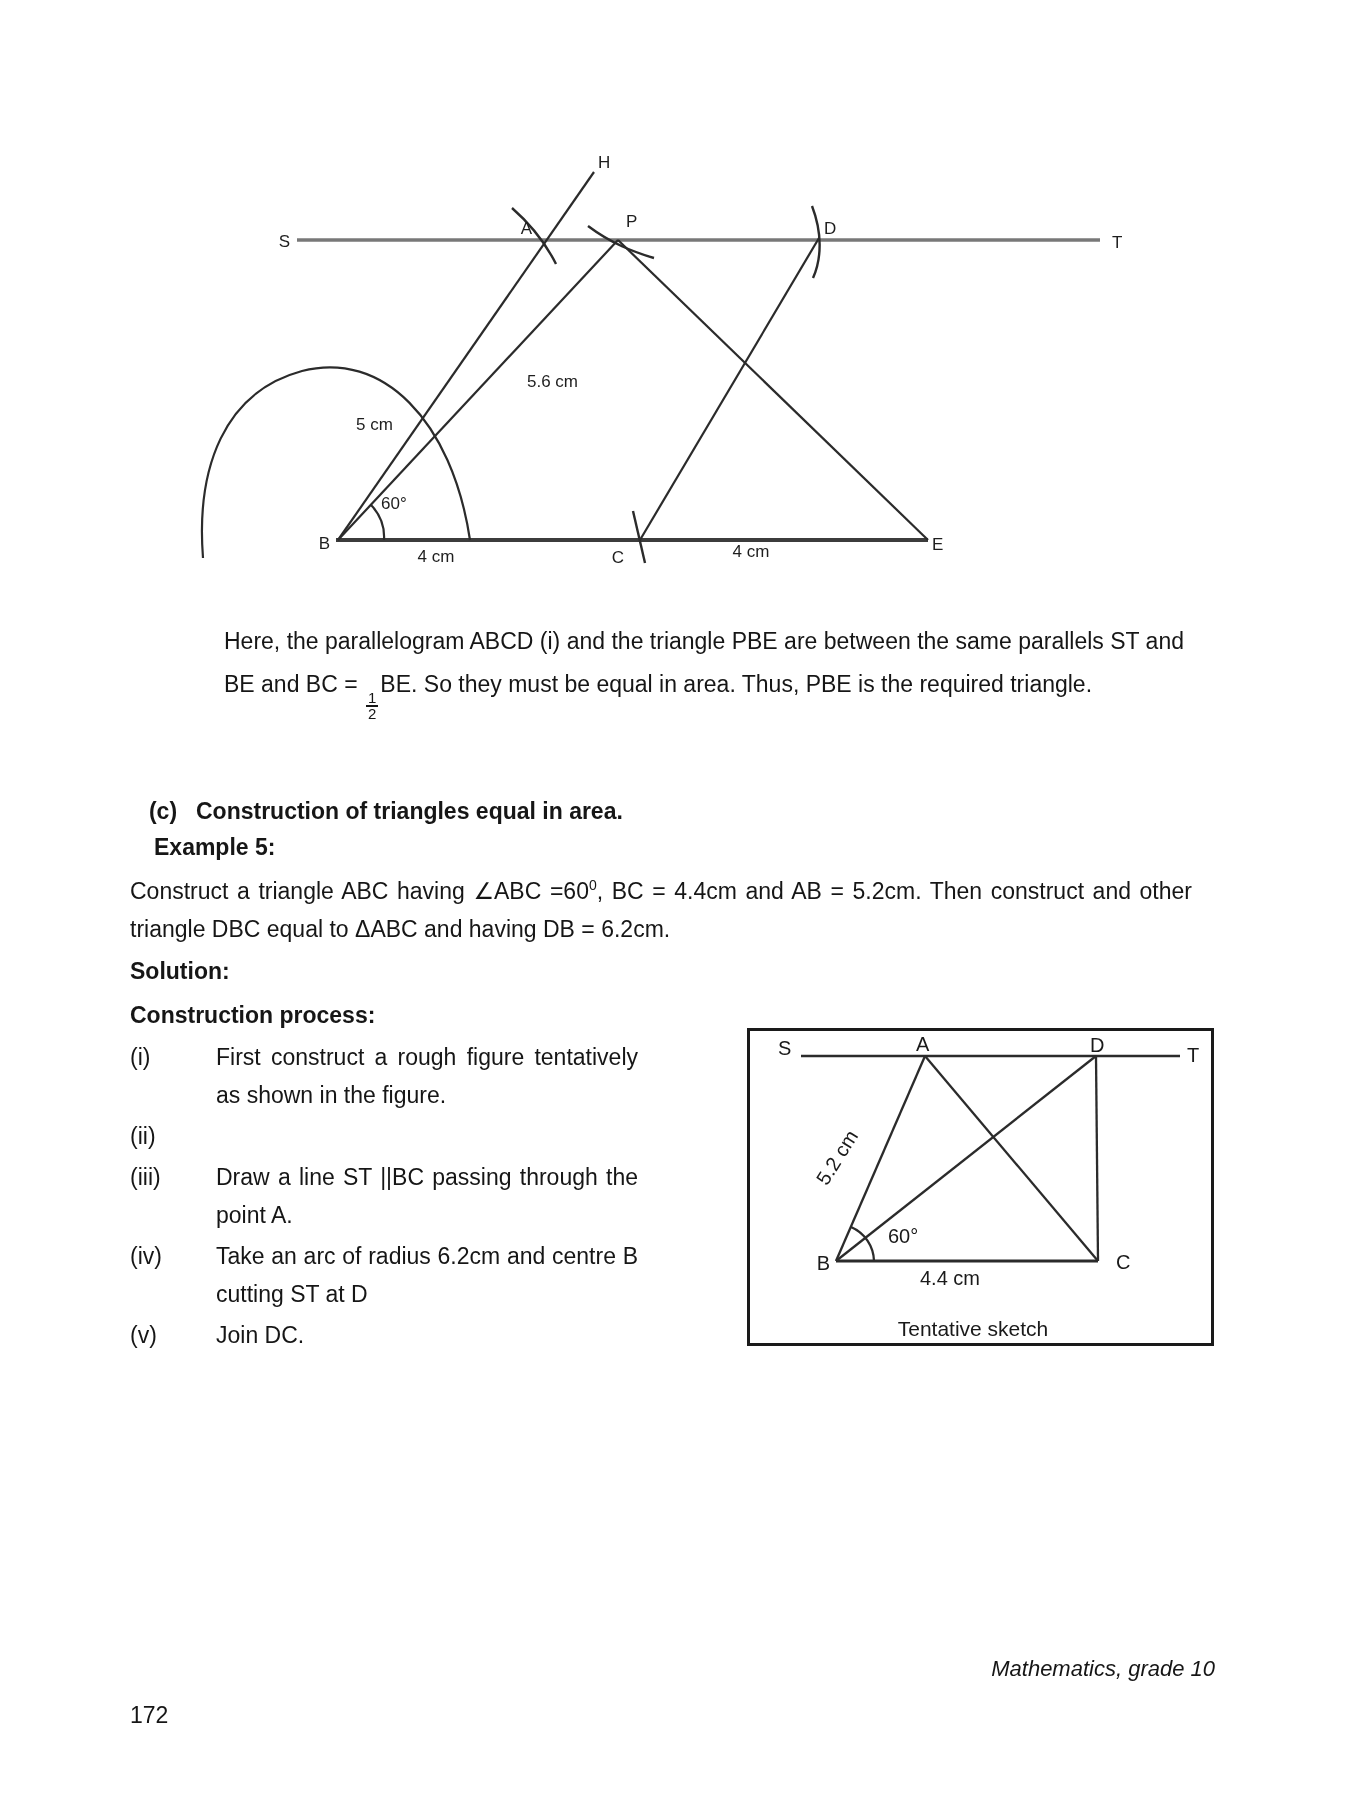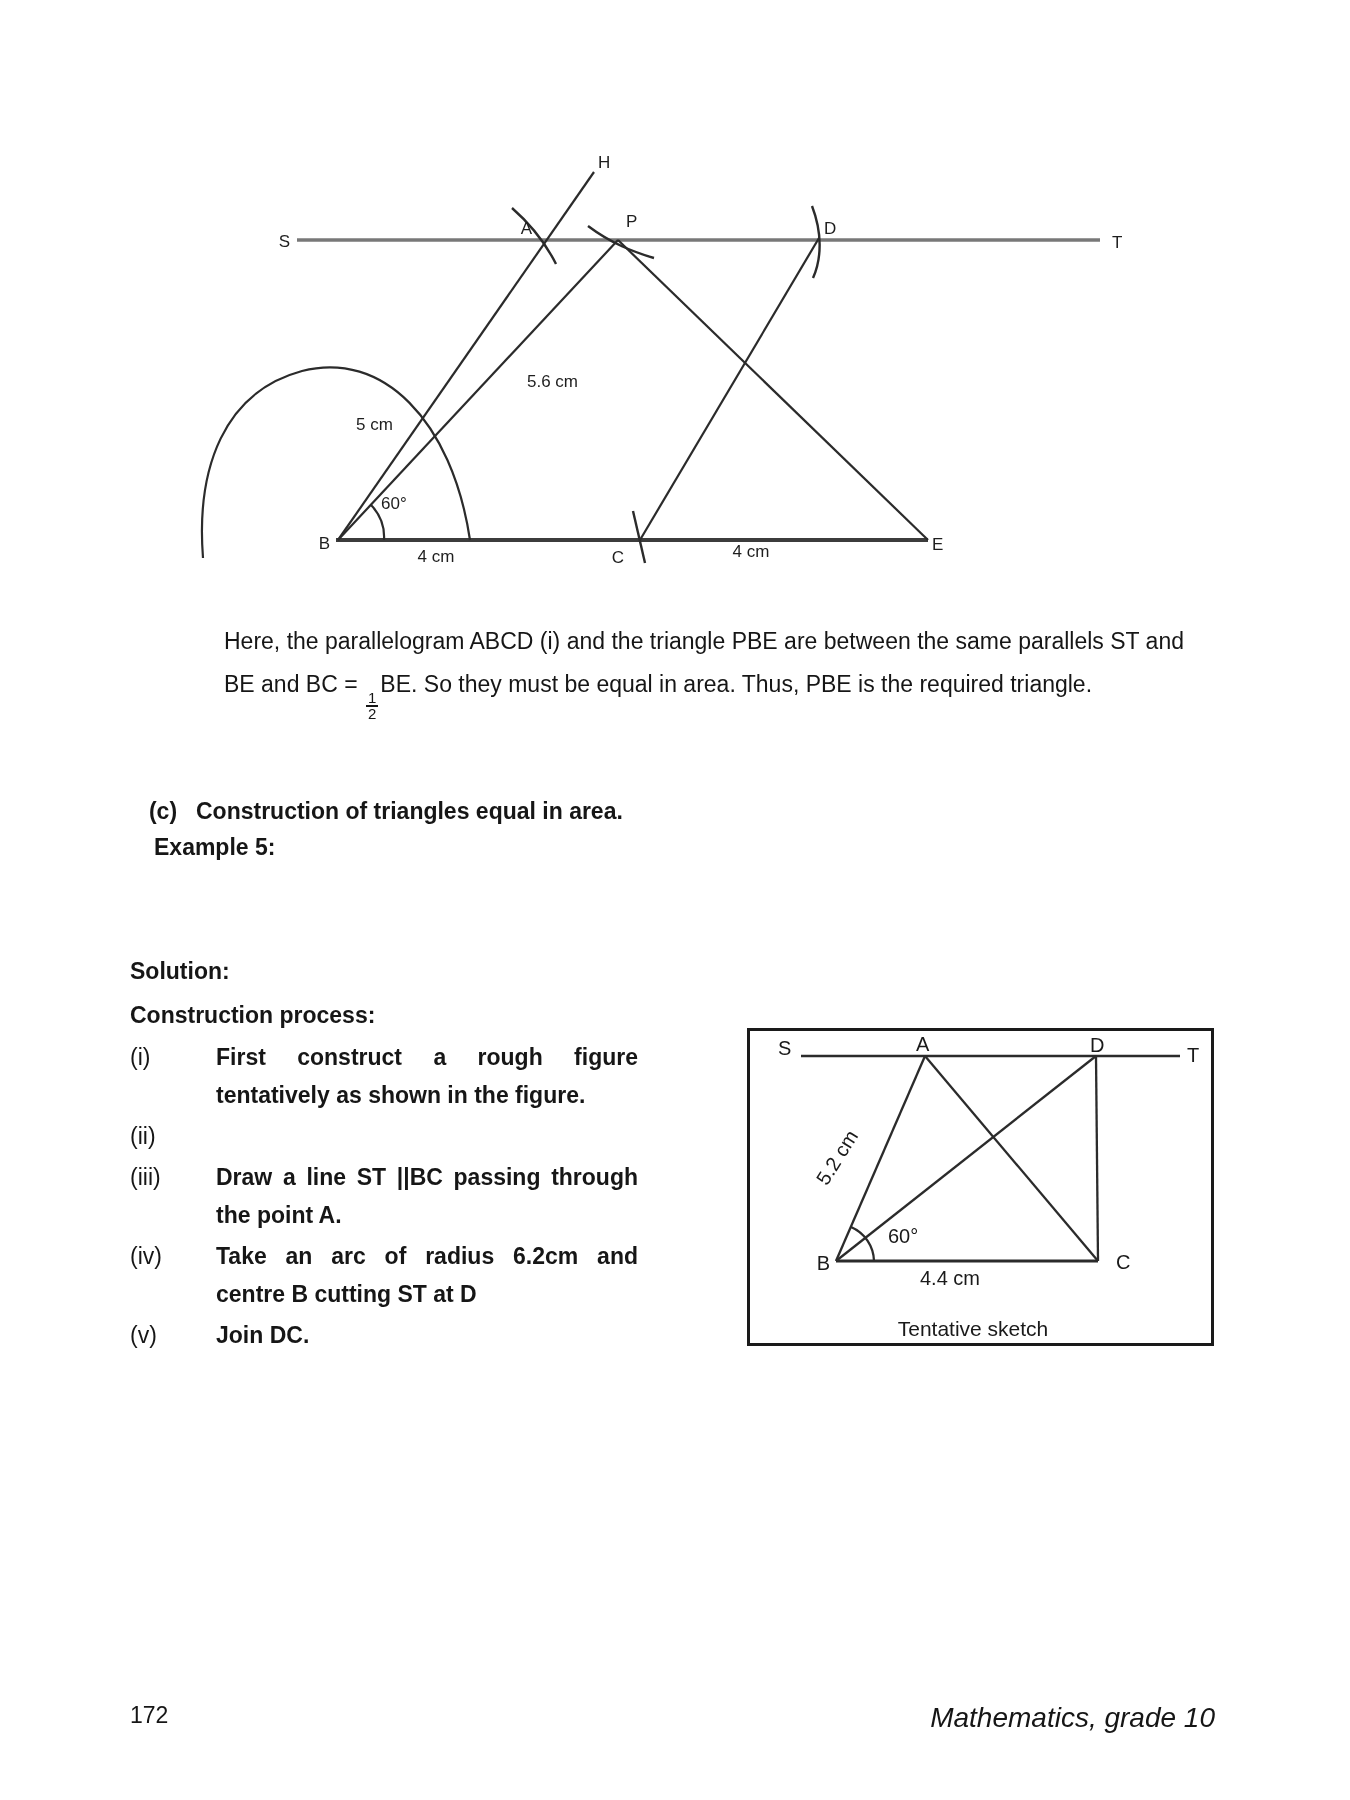--- a/index.html
+++ b/index.html
@@ -20,32 +20,32 @@
   .frac { display:inline-flex; flex-direction:column; align-items:center;
           vertical-align:-11px; line-height:14px; font-size:15px; padding:0 2px; }
   .frac .num { border-bottom:2px solid #161616; padding:0 2px; }
   sup.exp { font-size:14px; line-height:0; vertical-align:9px; }
   .h-row { position:absolute; left:130px; font-size:23px; font-weight:bold; line-height:30px;text-align:center; }
   .h-row .h-ind { display:inline-block; width:66px; font-weight:bold; }
   
   .steps { position:absolute; left:130px; top:1038px; width:510px; }
   .step  { display:flex; margin-bottom:3px; }
   .step-num  { width:86px; flex:0 0 86px; font-size:23px; line-height:38px; }
-  .step-text { width:422px; font-size:23px; line-height:38px; text-align:justify;font-weight:bold; }
+  .step-text { width:422px; font-size:23px; line-height:38px; text-align:justify; }
   
   .sketch { position:absolute; left:747px; top:1028px; width:467px; height:318px;
             border:3px solid #1a1a1a; background:#fff; }
   .sketch svg { display:block; width:100%; height:100%; }
   .sk-line { stroke:#2b2b2b; stroke-width:2.3; fill:none; }
   .sk-base { stroke:#2b2b2b; stroke-width:2.8; fill:none; }
   .sk-label { font:20px "Liberation Sans", sans-serif; fill:#1a1a1a; }
   .sk-caption { font:21px "Liberation Sans", sans-serif; fill:#1a1a1a; }
   
   .footer-left  { position:absolute; left:130px;  top:1702px; font-size:23px; }
-  .footer-right { position:absolute; right:135px; top:1702px; font-size:28px; font-style:italic;margin-left:16px; }
+  .footer-right { position:absolute; right:135px; top:1656px; font-size:22px; font-style:italic;margin-left:16px; }
 </style>
 </head>
 <body>
 
 <div class="page">
 
   <svg class="fig1" viewBox="0 0 1350 620">
 
     <line class="stl" x1="297" y1="240" x2="1100" y2="240"></line>
 
@@ -92,20 +92,23 @@
   </div>
 
   <div class="h-row" style="top:796px;">
     <span class="h-ind">(c)</span><span>Construction of triangles equal in area.</span>
   </div>
 
   <div class="h-row" style="top:832px;margin-left:24px;">
     <span>Example 5:</span>
   </div>
 
+  <div class="tblock" style="left:130px; top:872px; width:1062px; line-height:38px;">
+    <span>Construct a triangle ABC having ∠ABC =60</span><sup class="exp">0</sup><span>, BC = 4.4cm and AB = 5.2cm. Then construct and other triangle DBC equal to ΔABC and having DB = 6.2cm.</span>
+  </div>
 
   <div class="h-row" style="top:956px;">
     <span>Solution:</span>
   </div>
 
   <div class="h-row" style="top:1000px;">
     <span>Construction process:</span>
   </div>
 
   <div class="steps">

